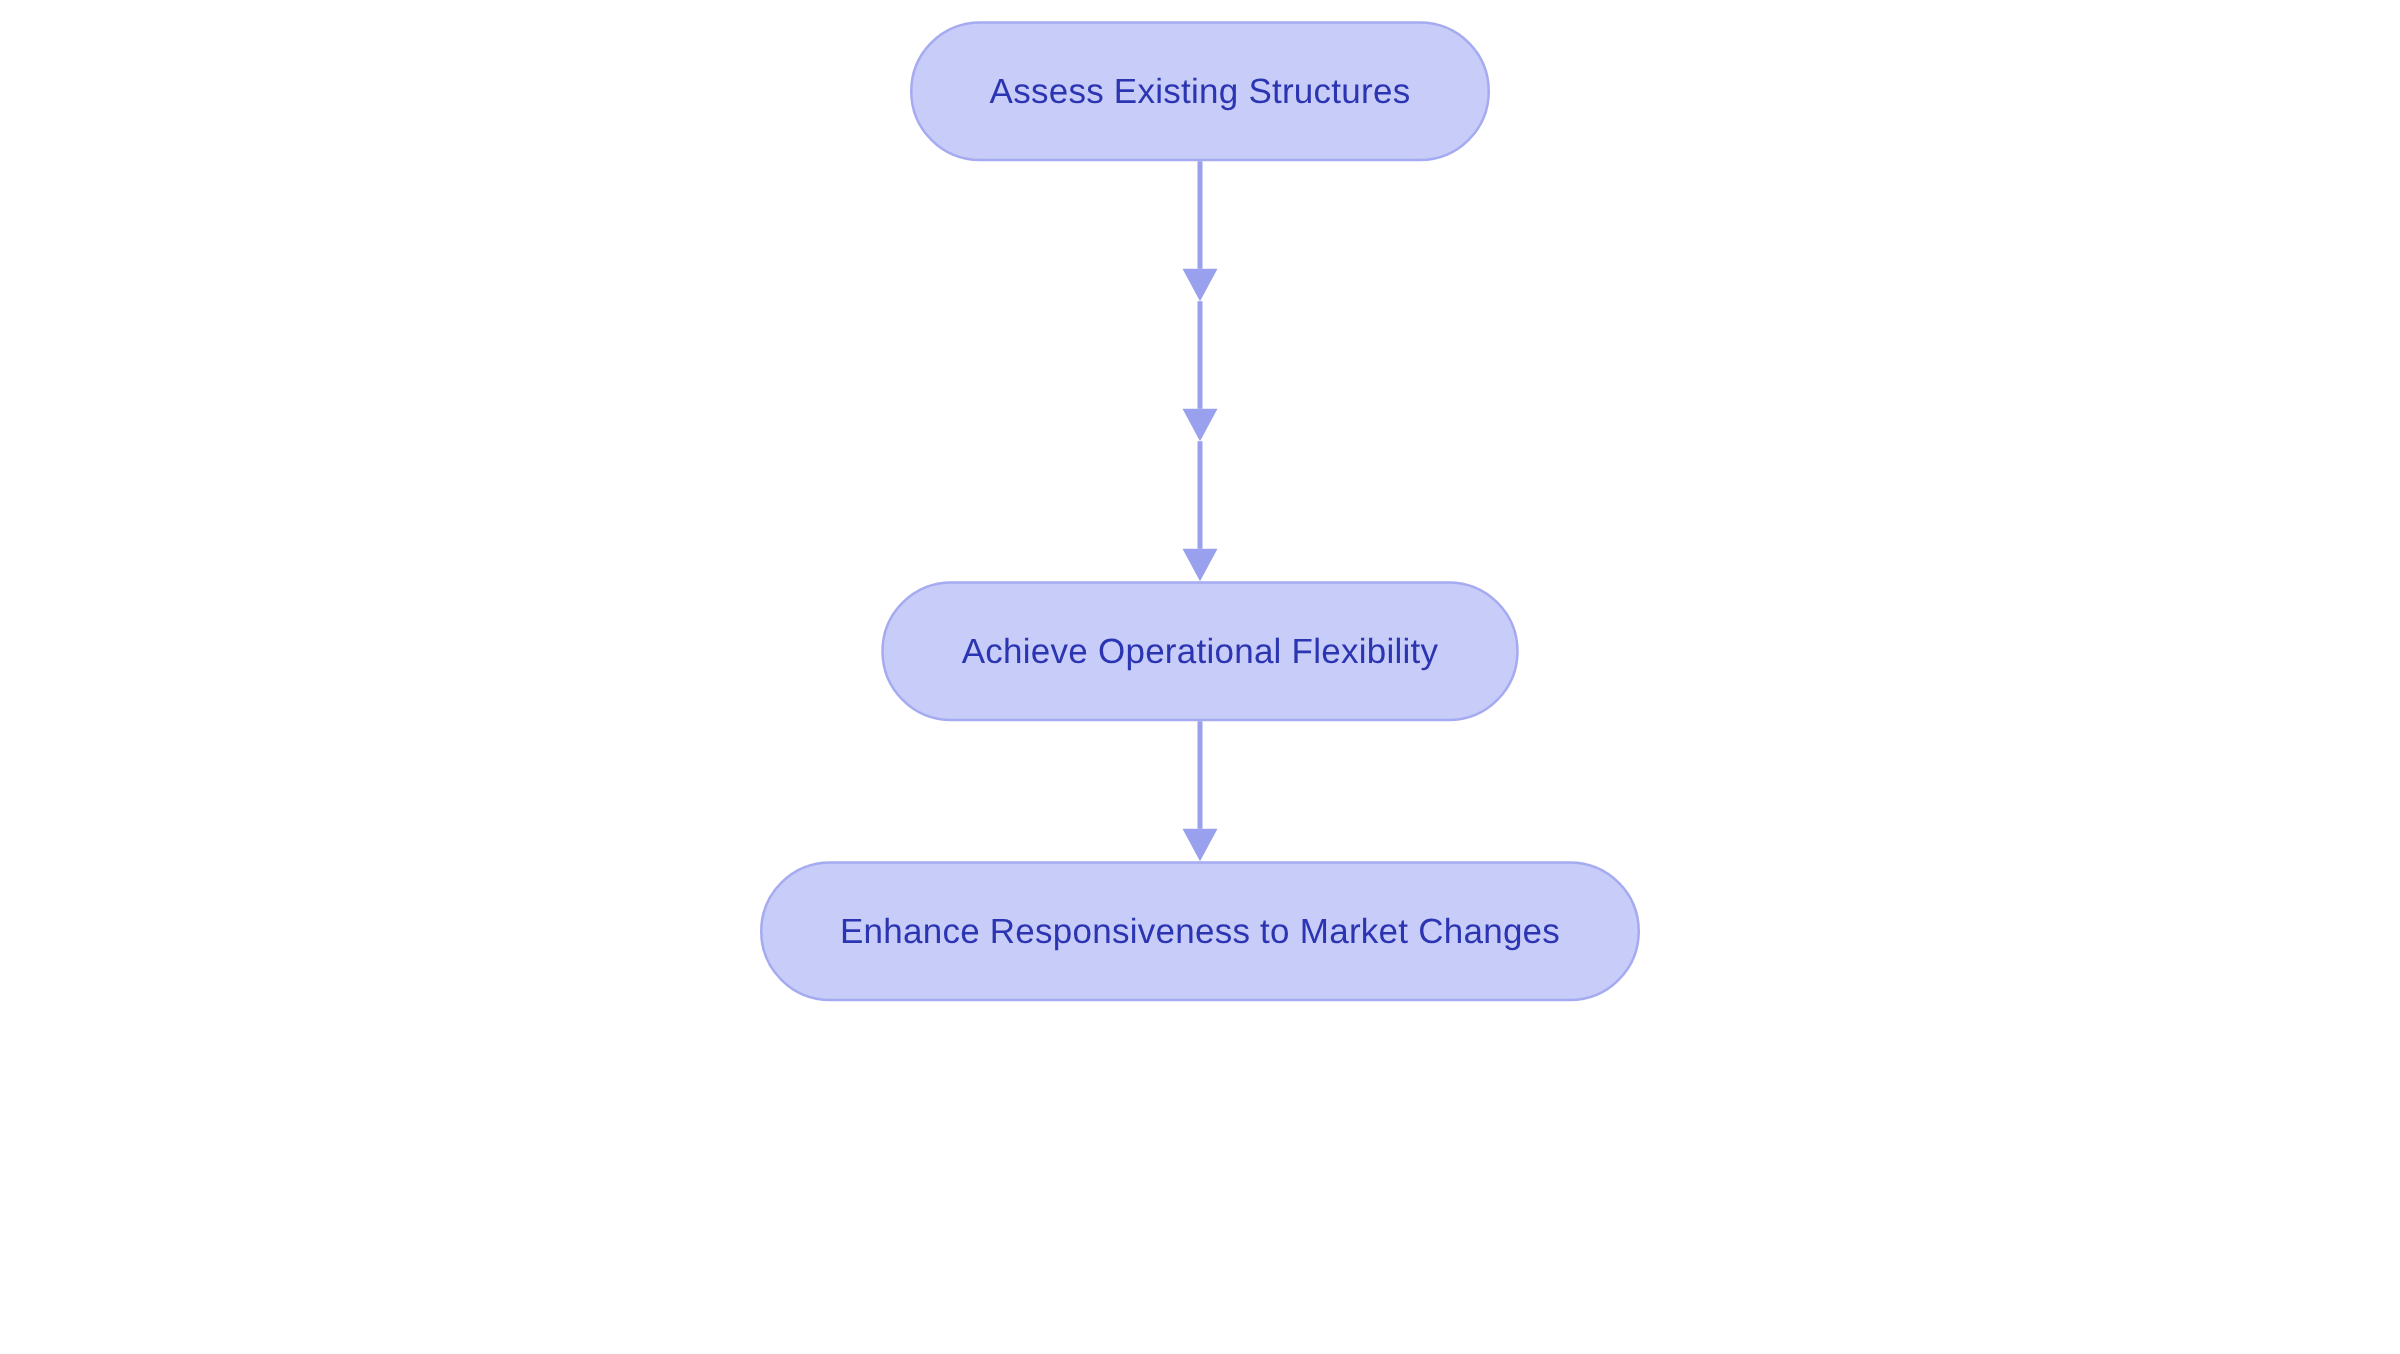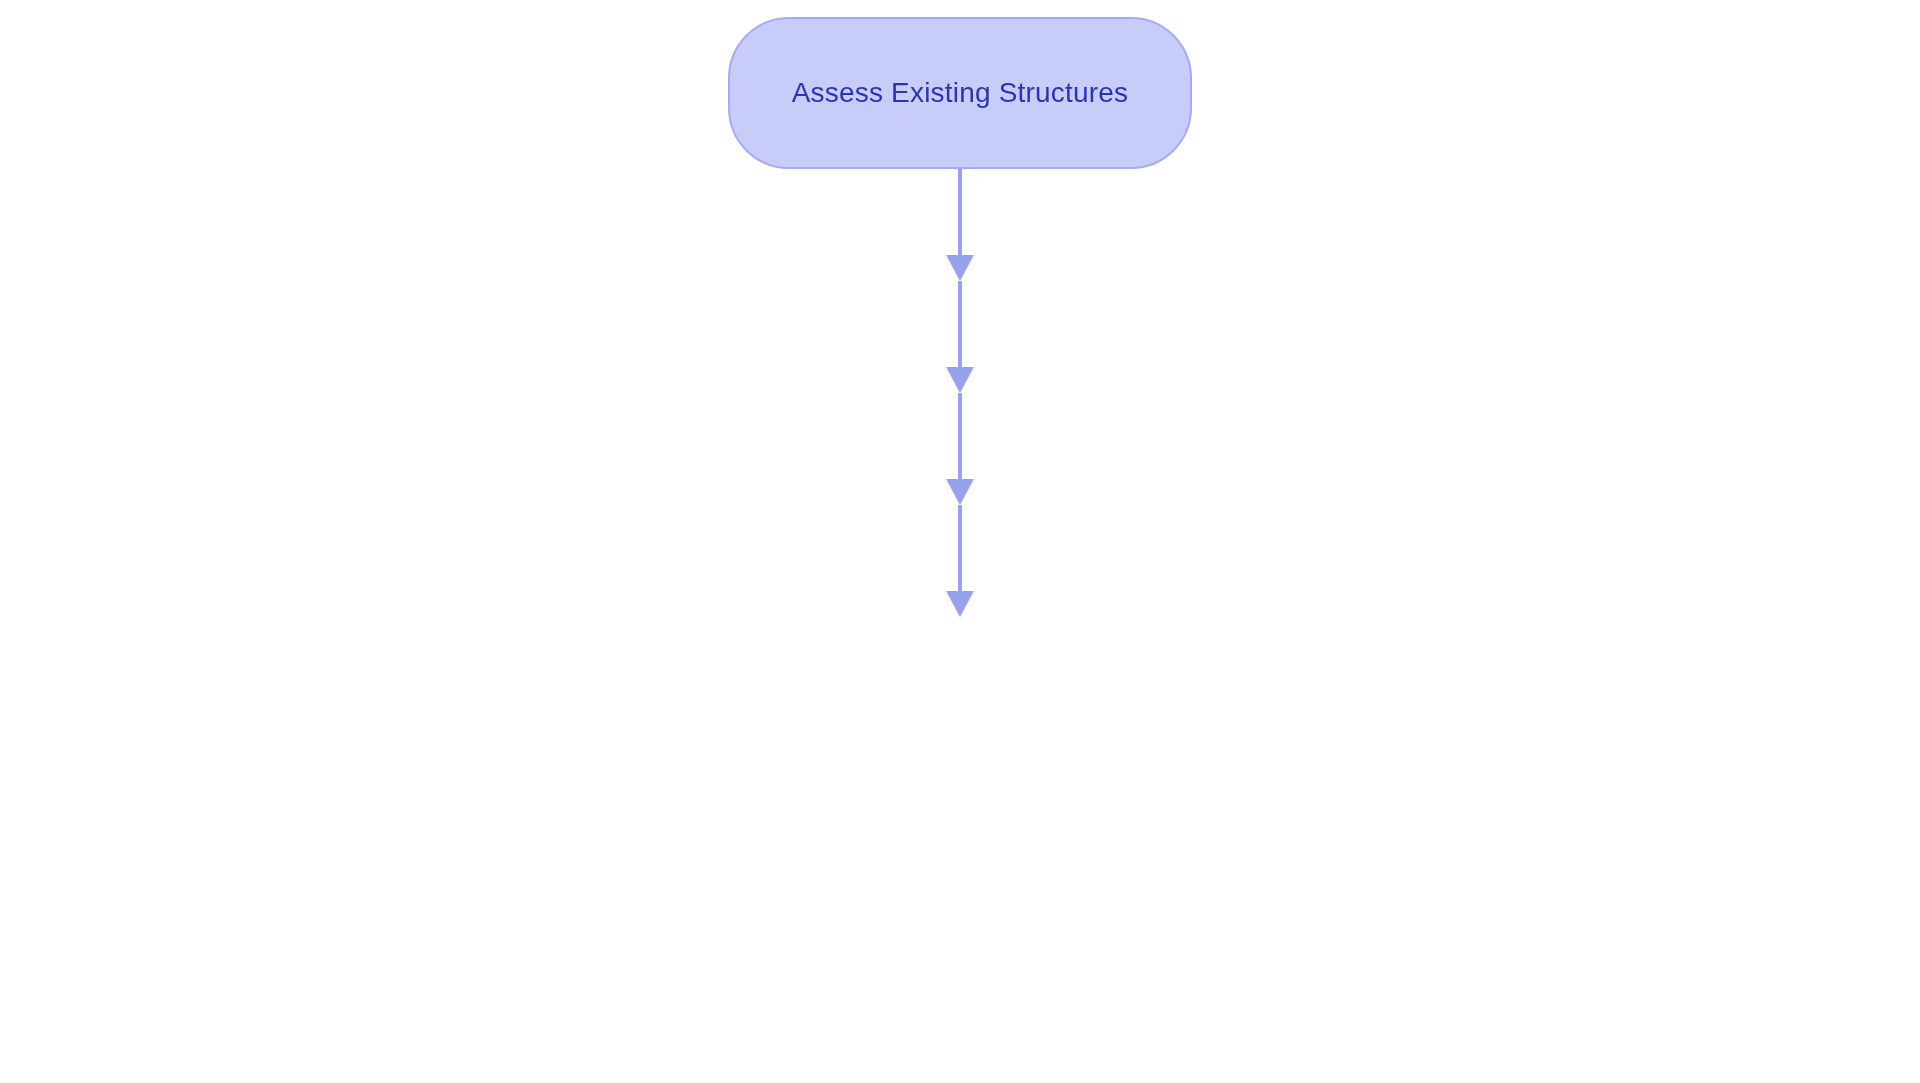--- a/index.html
+++ b/index.html
@@ -28,21 +28,21 @@
     justify-content: center;
     align-items: flex-start;
   }
   .flow {
     padding-top: 17px;
     display: flex;
     flex-direction: column;
     align-items: center;
   }
   .node {
-    height: 152px;
+    height: 112px;
     padding: 0 62px;
     background: var(--node-fill);
     border: 2px solid var(--node-border);
     border-radius: 61px;
     display: flex;
     align-items: center;
     justify-content: center;
     flex: 0 0 auto;
   }
   .node-label {
@@ -92,21 +92,27 @@
       <span class="arrow-line"></span>
       <span class="arrow-head"></span>
     </div>
 
 
     <div class="arrow" aria-hidden="true">
       <span class="arrow-line"></span>
       <span class="arrow-head"></span>
     </div>
 
+    <div class="node">
+      <span class="node-label">Achieve Operational Flexibility</span>
+    </div>
 
     <div class="arrow" aria-hidden="true">
       <span class="arrow-line"></span>
       <span class="arrow-head"></span>
     </div>
 
+    <div class="node">
+      <span class="node-label">Enhance Responsiveness to Market Changes</span>
+    </div>
 
   </div>
 </div>
 
 </body></html>

